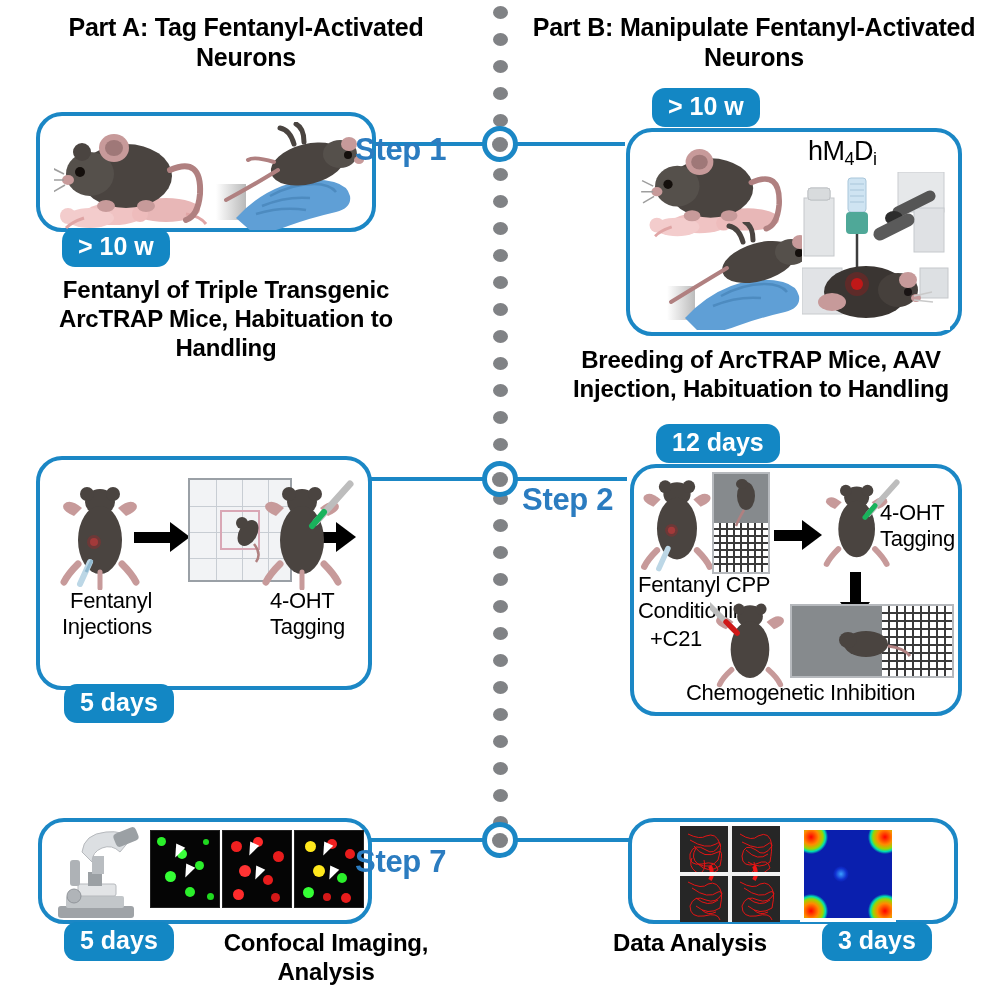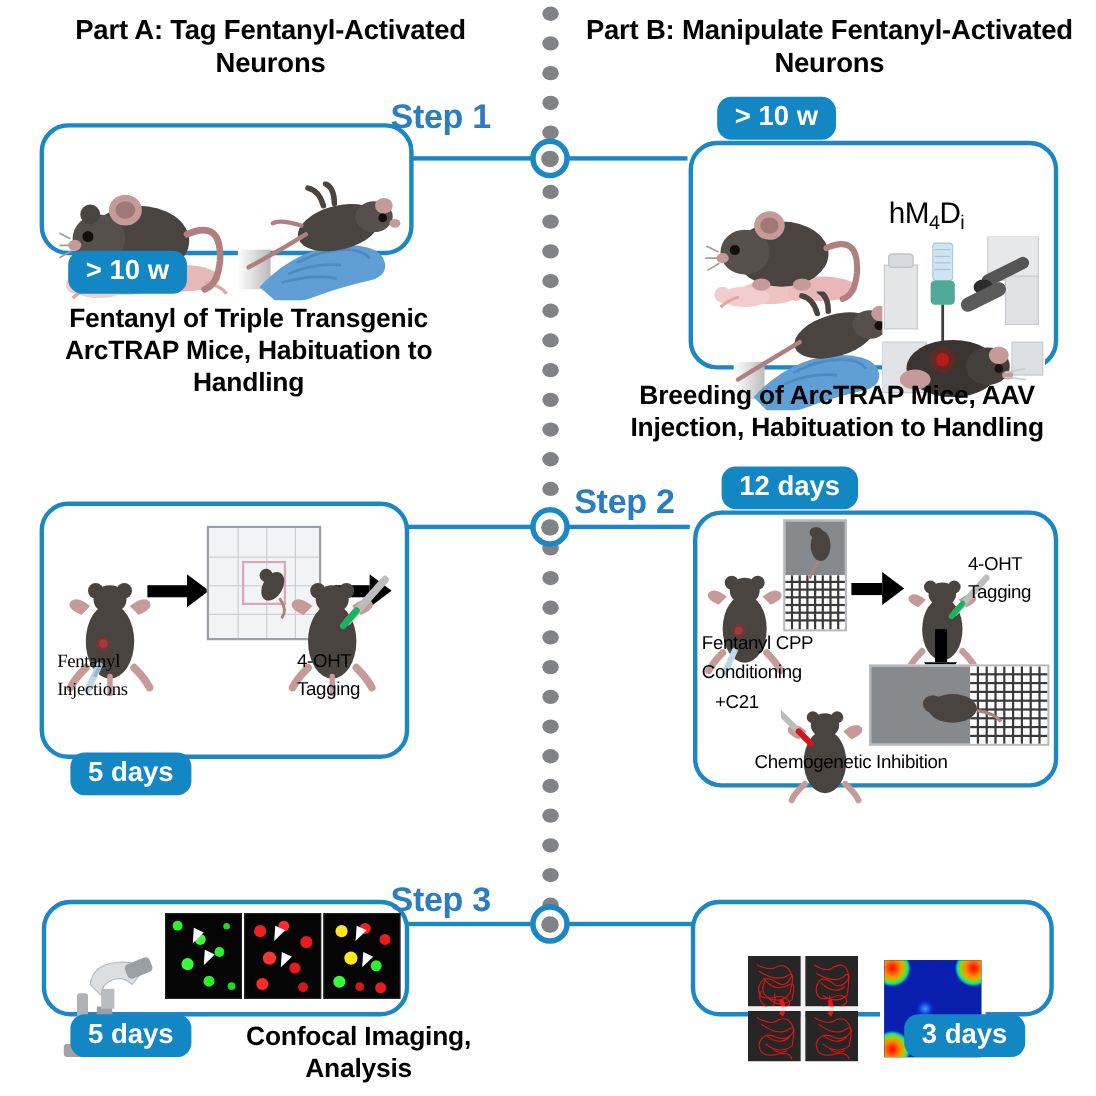--- a/index.html
+++ b/index.html
@@ -16,34 +16,34 @@
   
   .timeline-dots{position:absolute;left:493px;top:6px;width:15px;height:838px;}
   .tl-dot{position:absolute;left:0;width:15px;height:13px;border-radius:50%;
           background:#808285;}
   .tl-line{position:absolute;height:4px;background:#1b87c5;}
   .tl-node{position:absolute;width:36px;height:36px;border-radius:50%;
            border:5px solid #1b87c5;background:#fff;box-sizing:border-box;
            display:flex;align-items:center;justify-content:center;z-index:6;}
   .tl-node::after{content:"";width:16px;height:15px;border-radius:50%;background:#808285;}
   .step-label{position:absolute;color:#2b7cc0;font-weight:bold;font-size:31px;
-              letter-spacing:-0.3px;z-index:7;}
+              letter-spacing:-0.3px;z-index:7;margin-top:44px;}
 
   
   .panel{position:absolute;border:4px solid #1b87c5;border-radius:26px;
          background:#fff;box-sizing:border-box;z-index:3;}
   .badge{position:absolute;background:#1387c4;color:#fff;font-weight:bold;
          font-size:25px;line-height:25px;padding:6px 16px 8px 16px;
          border-radius:13px;white-space:nowrap;z-index:5;}
   .caption{position:absolute;text-align:center;font-weight:bold;font-size:24px;
            line-height:29px;letter-spacing:-0.2px;z-index:4;}
 
   
-  .art{position:absolute;margin-top:43px;}
-  .lbl{position:absolute;font-size:17px;line-height:26px;letter-spacing:-0.3px;}
+  .art{position:absolute;}
+  .lbl{position:absolute;font-size:22px;line-height:26px;letter-spacing:-0.3px;}
   .arrow-r{position:absolute;display:flex;align-items:center;}
   .arrow-r .shaft{height:11px;background:#000;}
   .arrow-r .head{width:0;height:0;border-top:15px solid transparent;
                  border-bottom:15px solid transparent;border-left:20px solid #000;}
   .arrow-d{position:absolute;display:flex;flex-direction:column;align-items:center;}
   .arrow-d .shaft{width:11px;background:#000;}
   .arrow-d .head{width:0;height:0;border-left:15px solid transparent;
                  border-right:15px solid transparent;border-top:20px solid #000;}
 
   
@@ -271,21 +271,21 @@
         <ellipse cx="40" cy="60" rx="22" ry="34" fill="#4a4440"></ellipse>
         <circle cx="34" cy="62" r="7" fill="#8b3030" opacity="0.55"></circle>
         <circle cx="34" cy="62" r="4" fill="#a33a3a"></circle>
         <path d="M18 84 q-10 10 -14 18" stroke="#c79a9a" stroke-width="7" fill="none" stroke-linecap="round"></path>
         <path d="M62 84 q10 10 14 18" stroke="#c79a9a" stroke-width="7" fill="none" stroke-linecap="round"></path>
         <path d="M40 92 q0 10 0 16" stroke="#c79a9a" stroke-width="5" fill="none" stroke-linecap="round"></path>
         <path d="M30 82 L20 104" stroke="#bcd7e6" stroke-width="6" stroke-linecap="round"></path>
         <path d="M32 80 L26 92" stroke="#8fb9d0" stroke-width="3"></path>
       </svg>
     </div>
-    <div class="lbl" style="left:12px;top:128px;width:100px;text-align:left;font-family:Liberation Serif, serif;">
+    <div class="lbl" style="left:12px;top:128px;width:100px;text-align:right;">
       <span>Fentanyl Injections</span>
     </div>
 
     <div class="arrow-r" style="left:94px;top:62px;">
       <div class="shaft" style="width:36px;"></div>
         <div class="head"></div>
     </div>
 
     <div class="grid-box" style="left:148px;top:18px;width:104px;height:104px;">
       <div class="gl" style="left:26px;top:0;width:1px;height:100%"></div>
@@ -440,21 +440,21 @@
         <ellipse cx="56" cy="34" rx="9" ry="8" fill="#4a4440"></ellipse>
         <path d="M96 40 q16 2 22 10" stroke="#b08080" stroke-width="3" fill="none"></path>
       </svg>
     </div>
     <div class="lbl" style="left:52px;top:212px;width:270px;">Chemogenetic Inhibition</div>
   </div>
 
   <div class="tl-line" style="left:370px;top:838px;width:125px;"></div>
   <div class="tl-line" style="left:505px;top:838px;width:125px;"></div>
   <div class="tl-node" style="left:482px;top:822px;"></div>
-  <div class="step-label" style="left:355px;top:800px;">Step 3</div>
+  <div class="step-label" style="left:355px;top:800px;">Step 7</div>
 
   <div class="panel" style="left:38px;top:818px;width:334px;height:106px;">
 
     <div class="art" style="left:6px;top:4px;width:98px;height:96px;">
       <svg viewBox="0 0 98 96" width="98" height="96">
         <rect x="10" y="80" width="76" height="12" rx="3" fill="#9fa3a7"></rect>
         <rect x="18" y="70" width="58" height="12" rx="2" fill="#c2c6c9"></rect>
         <rect x="30" y="58" width="38" height="12" rx="2" fill="#e2e4e6" stroke="#b6b9bd"></rect>
         <rect x="40" y="46" width="14" height="14" fill="#9ba0a4"></rect>
         <rect x="44" y="30" width="12" height="18" fill="#b9bdc1"></rect>
@@ -541,15 +541,16 @@
         <path d="M74 40 q4 8 0 14" stroke="#ef1414" stroke-width="4" fill="none"></path>
         <rect x="48" y="0" width="4" height="96" fill="#f2f2f2"></rect>
         <rect x="0" y="46" width="100" height="4" fill="#f2f2f2"></rect>
       </svg>
     </div>
 
     <div class="art" style="left:168px;top:4px;width:96px;height:96px;background:#ffffff;">
       <div class="heat" style="left:4px;top:4px;width:88px;height:88px;"></div>
     </div>
   </div>
+  <div class="caption" style="left:572px;top:928px;width:236px;">Data Analysis</div>
   <div class="badge" style="left:822px;top:922px;">3 days</div>
 
 </div>
 
 </body></html>

